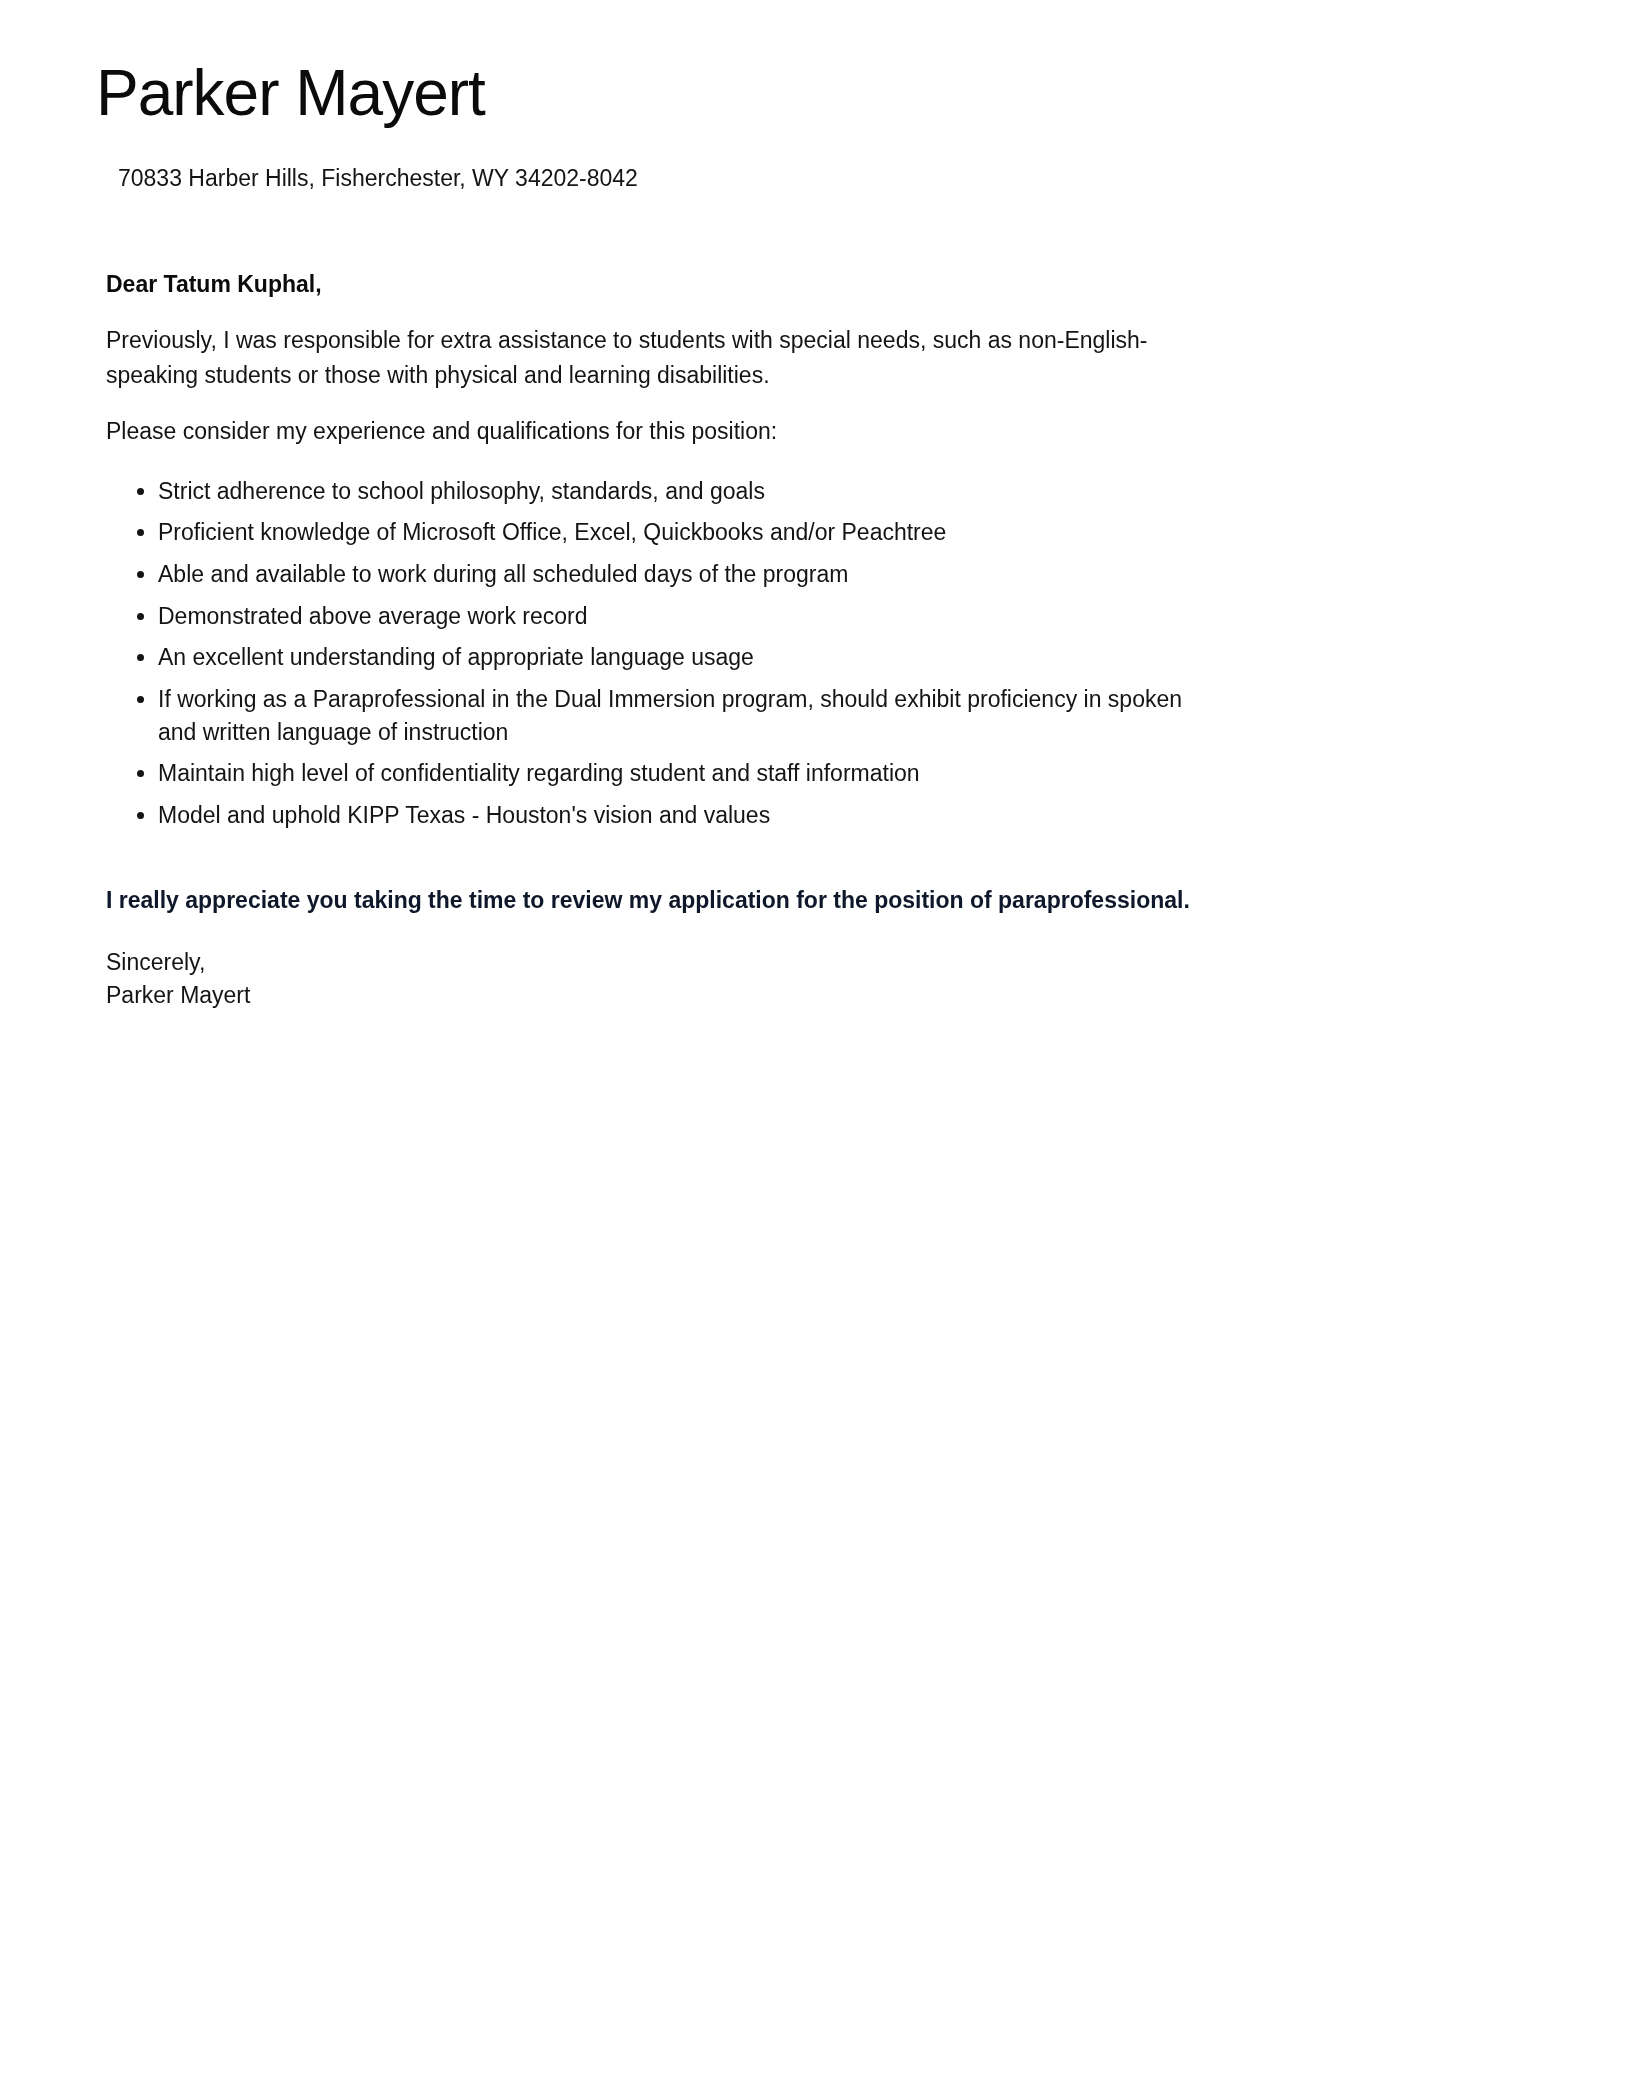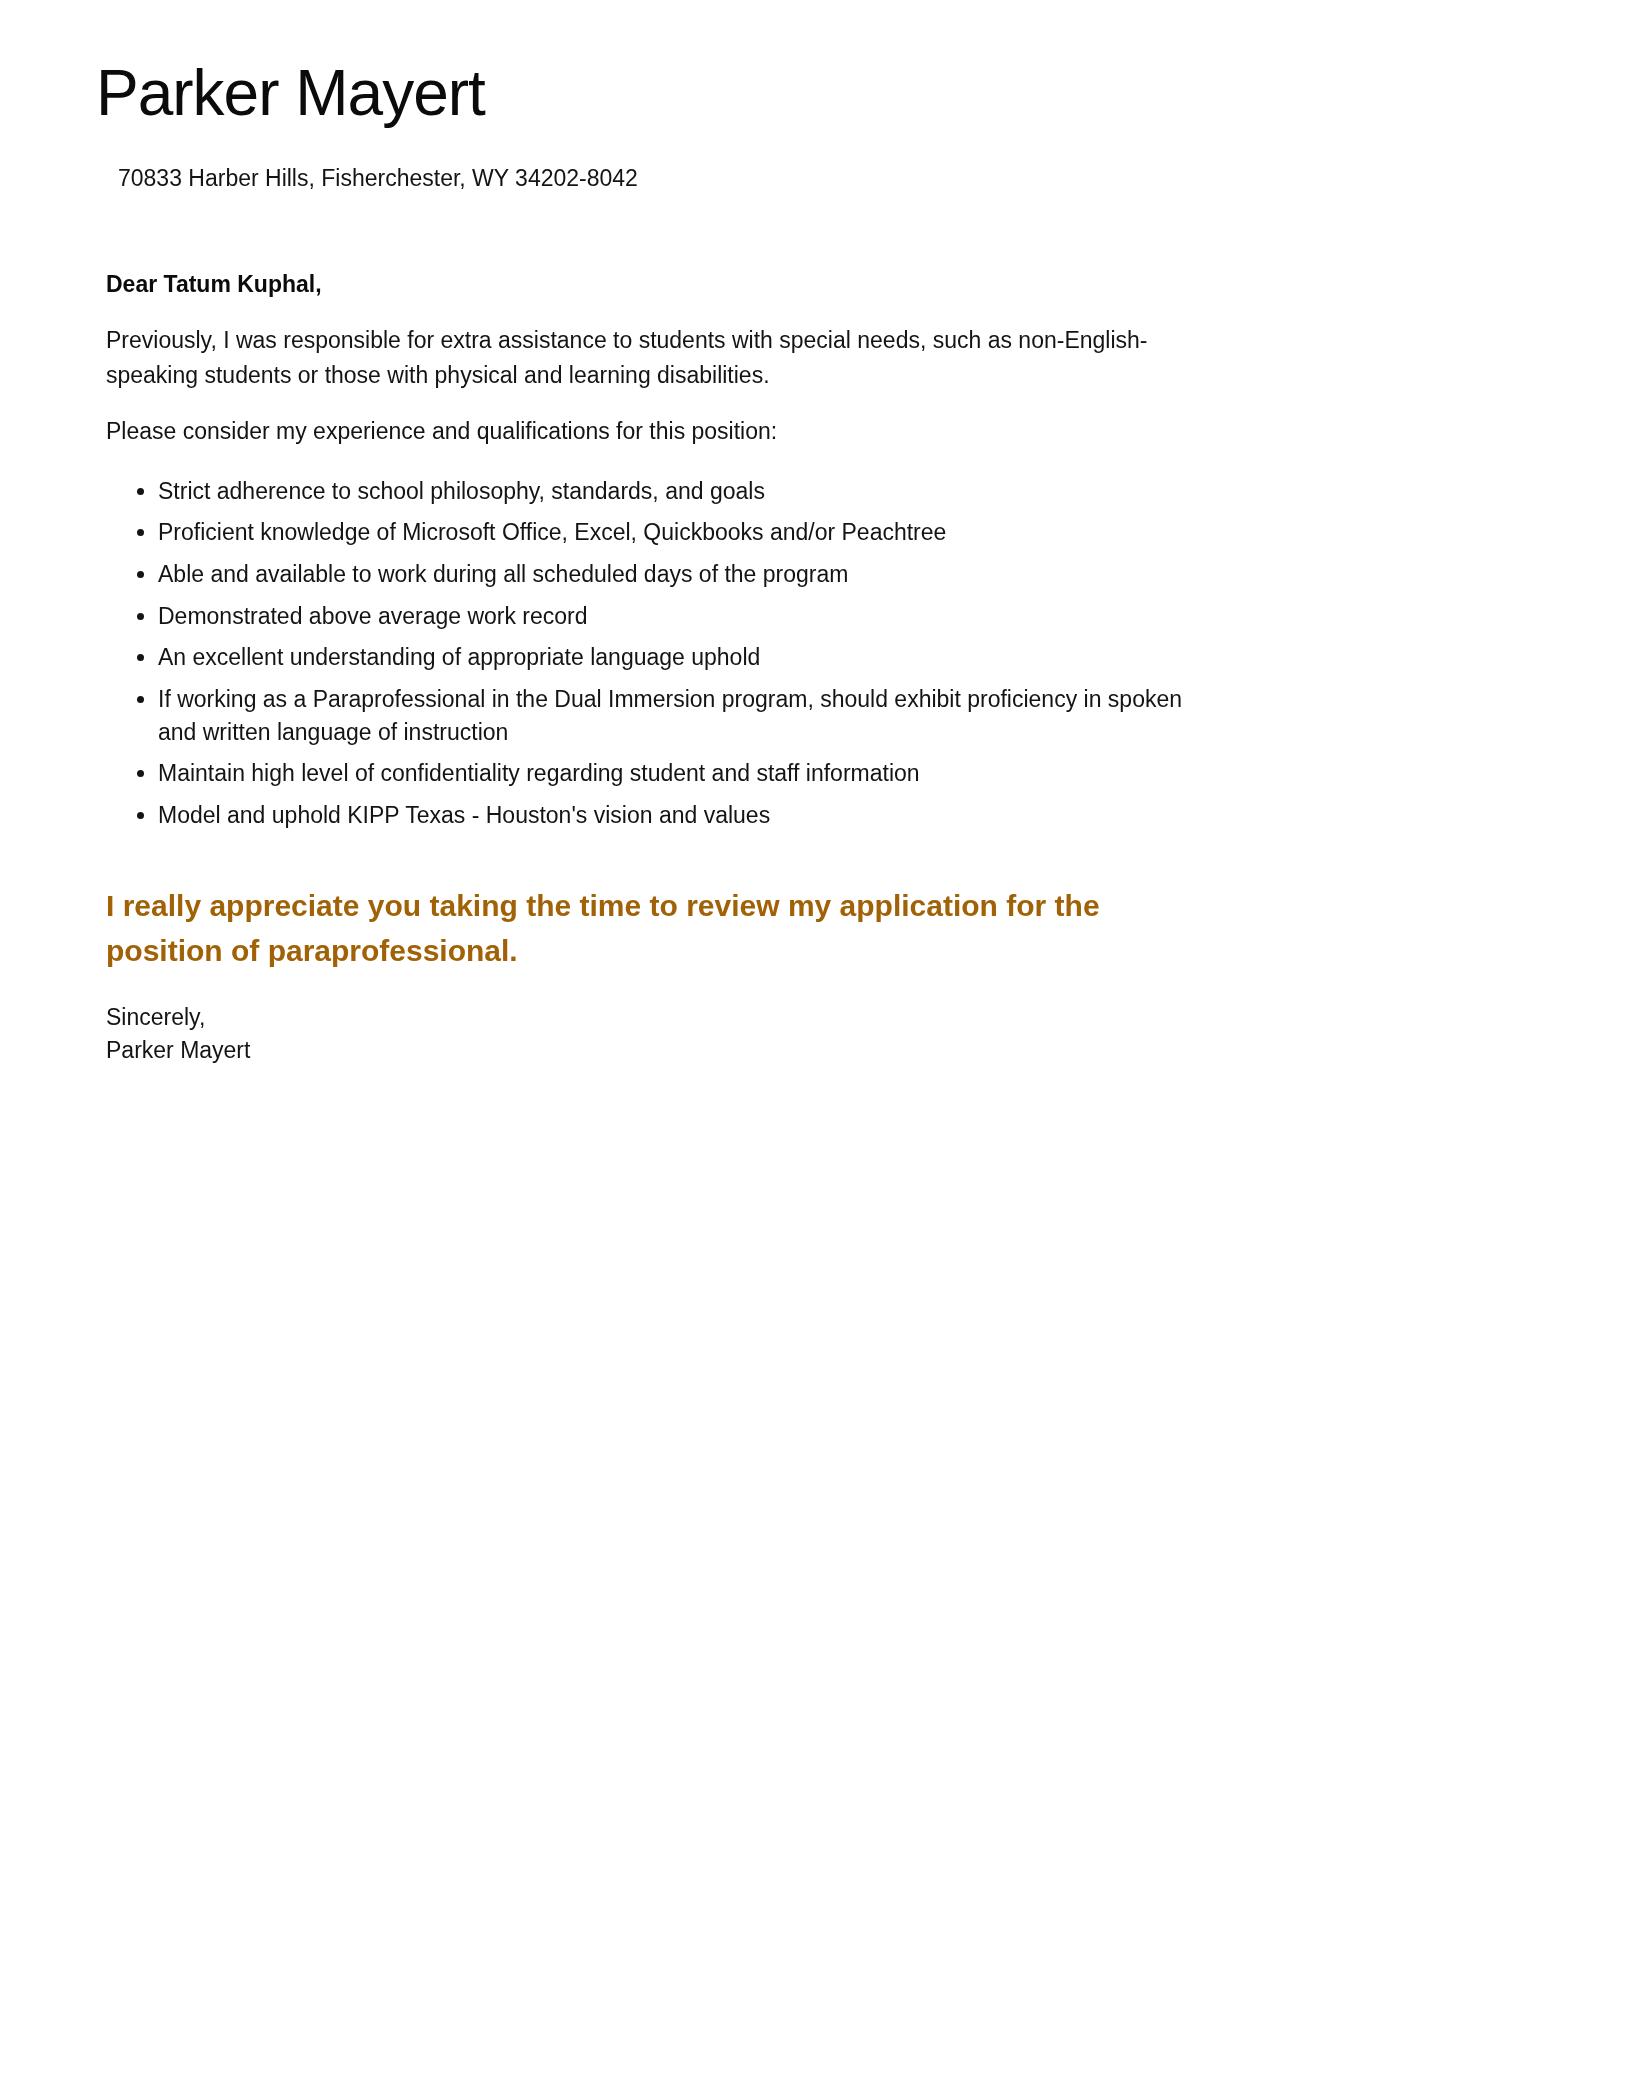--- a/index.html
+++ b/index.html
@@ -55,25 +55,25 @@
     max-width: 1360px;
   }
   ul.qualifications li {
     font-size: 23px;
     line-height: 1.42;
     margin-bottom: 9px;
     color: #141414;
   }
   p.closing {
     margin: 28px 0 28px 0;
-    font-size: 30px;
+    font-size: 23px;
     font-weight: 700;
     line-height: 1.5;
     max-width: 1390px;
-    color: #a16207;
+    color: #0f172a;
   }
   p.signoff, p.signature {
     margin: 0;
     font-size: 23px;
     line-height: 1.42;
     color: #141414;
   }
 </style>
 </head>
 <body>
@@ -89,21 +89,21 @@
 
   <p class="body-paragraph">Previously, I was responsible for extra assistance to students with special needs, such as non-English-speaking students or those with physical and learning disabilities.</p>
 
   <p class="body-paragraph">Please consider my experience and qualifications for this position:</p>
 
   <ul class="qualifications">
     <li>Strict adherence to school philosophy, standards, and goals</li>
     <li>Proficient knowledge of Microsoft Office, Excel, Quickbooks and/or Peachtree</li>
     <li>Able and available to work during all scheduled days of the program</li>
     <li>Demonstrated above average work record</li>
-    <li>An excellent understanding of appropriate language uphold</li>
+    <li>An excellent understanding of appropriate language usage</li>
     <li>If working as a Paraprofessional in the Dual Immersion program, should exhibit proficiency in spoken and written language of instruction</li>
     <li>Maintain high level of confidentiality regarding student and staff information</li>
     <li>Model and uphold KIPP Texas - Houston's vision and values</li>
   </ul>
 
   <p class="closing">I really appreciate you taking the time to review my application for the position of paraprofessional.</p>
 
   <p class="signoff">Sincerely,</p>
 
   <p class="signature">Parker Mayert</p>

